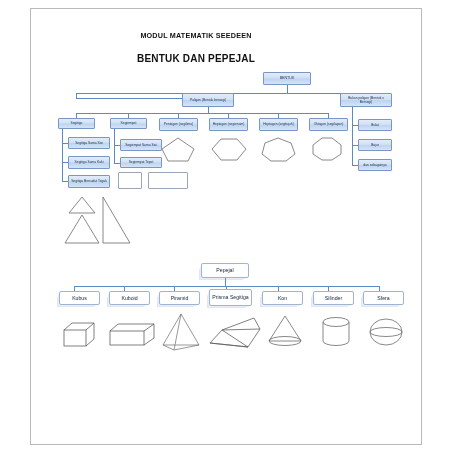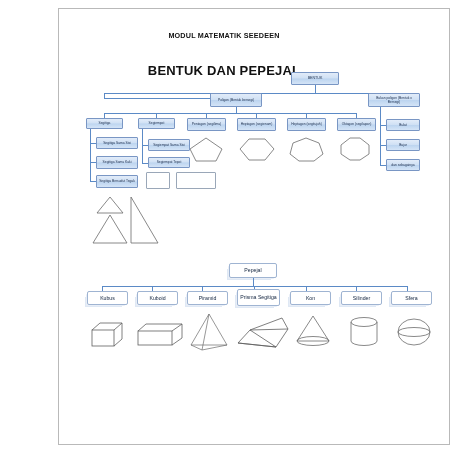--- a/index.html
+++ b/index.html
@@ -1,24 +1,24 @@
 <!DOCTYPE html>
 <html><head>
 <meta charset="utf-8">
 <style>
   html,body{margin:0;padding:0;background:#ffffff;}
   body{width:453px;height:453px;overflow:hidden;font-family:"Liberation Sans",sans-serif;}
 
-  #page{position:relative;width:392px;height:453px;background:#fff;box-sizing:border-box;margin-left:28px;}
+  #page{position:relative;width:392px;height:453px;background:#fff;box-sizing:border-box;}
 
   .doc-border{position:absolute;left:30px;top:8px;width:392px;height:437px;border:1px solid #b9b9b9;box-sizing:border-box;}
 
   .title{position:absolute;width:100%;text-align:center;font-weight:bold;color:#111;letter-spacing:.2px;}
   #title1{top:31px;font-size:7.2px;}
-  #title2{top:63px;font-size:13px;}
+  #title2{top:53px;font-size:10px;}
 
   
   .box{
     position:absolute;
     box-sizing:border-box;
     display:flex;align-items:center;justify-content:center;
     text-align:center;
     border:1px solid #7996c4;
     border-radius:1px;
     background:linear-gradient(to bottom,#e2ecf9 0%,#cfe0f4 48%,#bcd4ef 52%,#d4e4f7 100%);

